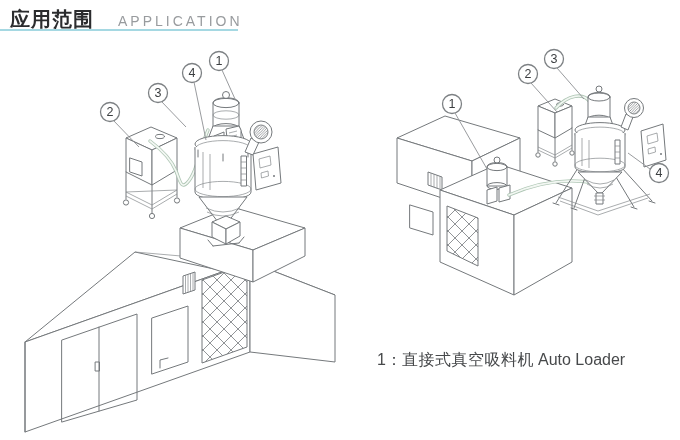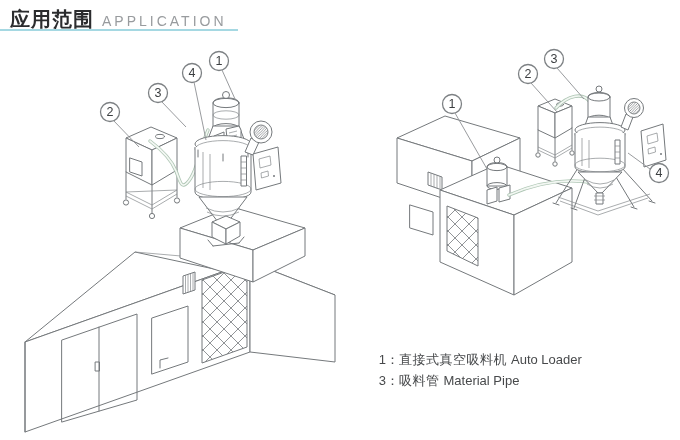--- a/index.html
+++ b/index.html
@@ -2,25 +2,25 @@
 <html><head>
 <meta charset="utf-8">
 <style>
   html,body{margin:0;padding:0;background:#fff;}
   .page{position:relative;width:680px;height:440px;background:#fff;overflow:hidden;
         font-family:"Liberation Sans","DejaVu Sans",sans-serif;}
   
   .hdr{position:absolute;left:0;top:0;width:680px;}
   .hdr-row{position:absolute;left:10px;top:6px;white-space:nowrap;}
   .t-cn{font-size:20px;font-weight:bold;color:#2b2c2e;letter-spacing:1px;}
-  .t-en{font-size:14px;color:#989b9e;letter-spacing:3px;margin-left:8px;}
+  .t-en{font-size:14px;color:#989b9e;letter-spacing:3px;margin-left:24px;}
   .t-line{position:absolute;left:0;top:29px;width:238px;height:2px;background:#a5d8e2;}
   
   .legend{position:absolute;left:374px;top:349px;}
-  .lg-row{height:21.3px;line-height:21.3px;font-size:13px;color:#47494b;white-space:nowrap;}
+  .lg-row{height:21.3px;line-height:21.3px;font-size:16px;color:#47494b;white-space:nowrap;}
   .lg-num{display:inline-block;width:12px;text-align:right;}
   .lg-sep{display:inline-block;}
   .lg-cn{display:inline-block;letter-spacing:.5px;}
   .lg-en{display:inline-block;margin-left:4px;}
   
   .ln{fill:none;stroke:#75797c;stroke-width:1;stroke-linejoin:round;stroke-linecap:round;}
   .fw{fill:#ffffff;stroke:#75797c;stroke-width:1;stroke-linejoin:round;}
   .thin{fill:none;stroke:#84888b;stroke-width:.7;}
   .pipe-o{fill:none;stroke:#aec6b4;stroke-width:3.4;stroke-linecap:round;}
   .pipe-i{fill:none;stroke:#f3f7f3;stroke-width:1.7;stroke-linecap:round;}
@@ -302,18 +302,15 @@
           <text x="659" y="177.3" class="cot">4</text>
         </g>
       </g>
     </g>
   </svg>
 
   <div class="legend">
     <div class="lg-row">
       <span class="lg-num">1</span><span class="lg-sep">：</span><span class="lg-cn">直接式真空吸料机</span><span class="lg-en">Auto Loader</span>
     </div>
-    <div class="lg-row">
-      <span class="lg-num">3</span><span class="lg-sep">：</span><span class="lg-cn">吸料管</span><span class="lg-en">Material Pipe</span>
-    </div>
   </div>
 
 </div>
 
 </body></html>

